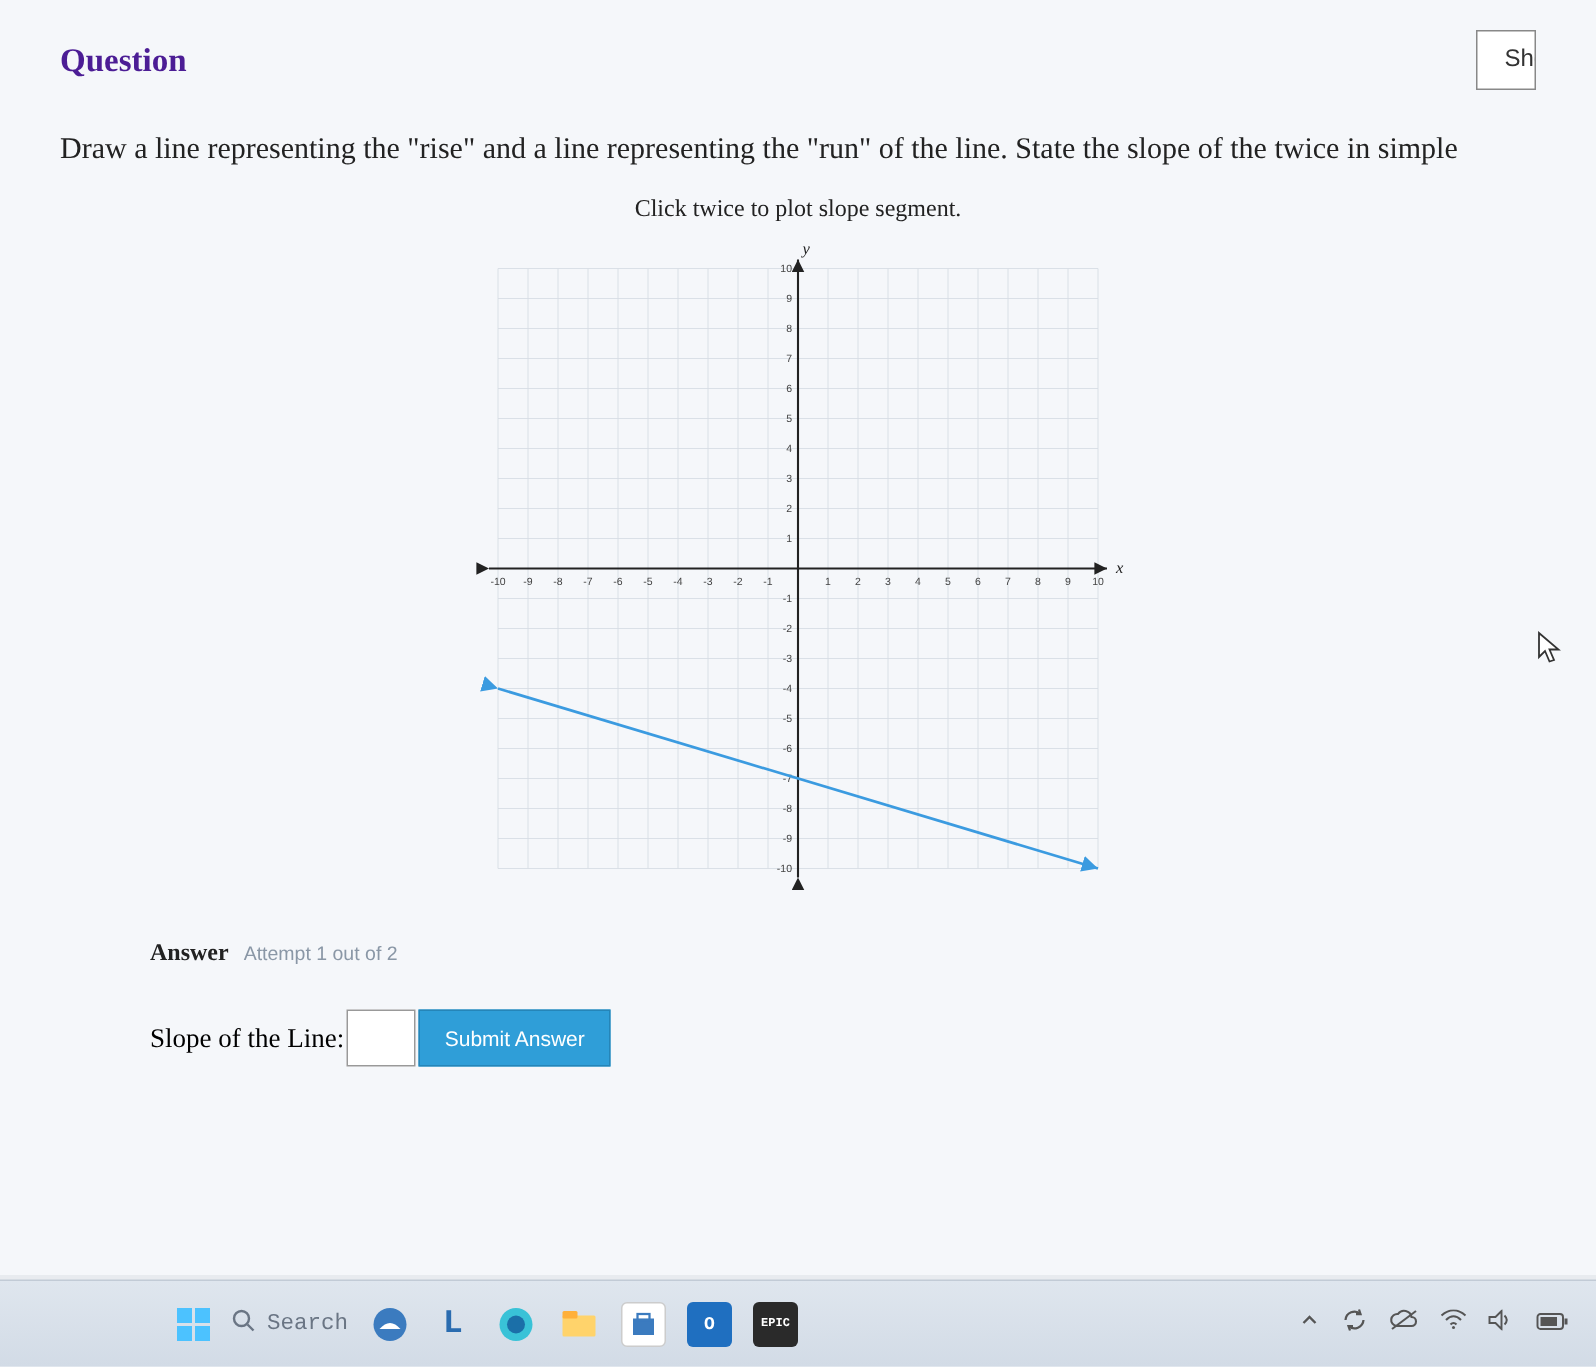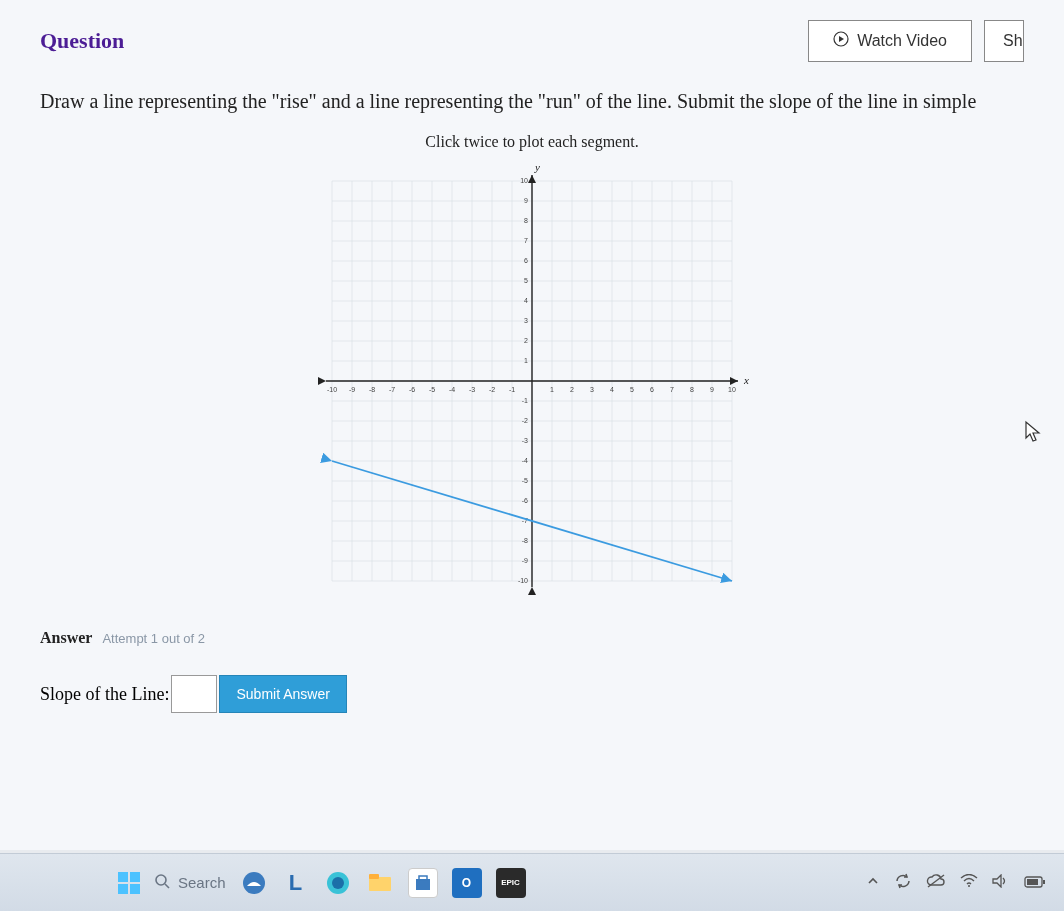--- a/index.html
+++ b/index.html
@@ -61,20 +61,21 @@
     justify-content: center;
     margin-top: 6px;
   }
   .graph {
     width: 440px;
     height: 440px;
     position: relative;
   }
   .answer-section {
     margin-top: 28px;
+    margin-left: 60px;
   }
   .answer-label-row {
     font-size: 16px;
     color: #222;
     margin-bottom: 28px;
   }
   .answer-label-row b { font-weight: bold; }
   .attempt {
     color: #8a97a6;
     font-size: 13px;
@@ -110,21 +111,21 @@
     bottom: 0;
     left: 0;
     right: 0;
     height: 58px;
     background: linear-gradient(#dfe6ee, #d2dbe6);
     border-top: 1px solid #c2cbd6;
     display: flex;
     align-items: center;
     padding: 0 18px;
     gap: 14px;
-    font-family: Liberation Sans, sans-serif;
+    font-family: Liberation Mono, monospace;
   }
   .taskbar .left {
     display: flex;
     align-items: center;
     gap: 14px;
     margin-left: 100px;
   }
   .taskbar .right {
     margin-left: auto;
     display: flex;
@@ -168,39 +169,30 @@
     height: 24px;
   }
 </style>
 </head>
 <body>
 
 <div class="page">
   <div class="header-row">
     <div class="question-label">Question</div>
     <div class="header-buttons">
-      <button class="btn-outline">
-        <span>
-          <svg width="16" height="16" viewBox="0 0 16 16">
-              <circle cx="8" cy="8" r="7" fill="none" stroke="#333" stroke-width="1.2"></circle>
-              <polygon points="6,5 11,8 6,11" fill="#333"></polygon>
-            </svg>
-        </span>
-        <span>Watch Video</span>
-      </button>
       <button class="btn-outline cut">
         <span>Sho</span>
       </button>
     </div>
   </div>
 
-  <div class="prompt">Draw a line representing the "rise" and a line representing the "run" of the line. Submit the slope of the line in simple</div>
+  <div class="prompt">Draw a line representing the "rise" and a line representing the "run" of the line. State the slope of the twice in simple</div>
 
   <div class="instructions">
-    <div>Click twice to plot each segment.</div>
+    <div>Click twice to plot slope segment.</div>
   </div>
 
   <div class="graph-wrap">
     <div class="graph">
       <svg id="graph-svg" width="440" height="440" viewBox="0 0 440 440">
           <line x1="20" y1="420" x2="20" y2="20" stroke="#d7dde4" stroke-width="0.6"></line>
           <line x1="40" y1="420" x2="40" y2="20" stroke="#d7dde4" stroke-width="0.6"></line>
           <line x1="60" y1="420" x2="60" y2="20" stroke="#d7dde4" stroke-width="0.6"></line>
           <line x1="80" y1="420" x2="80" y2="20" stroke="#d7dde4" stroke-width="0.6"></line>
           <line x1="100" y1="420" x2="100" y2="20" stroke="#d7dde4" stroke-width="0.6"></line>

